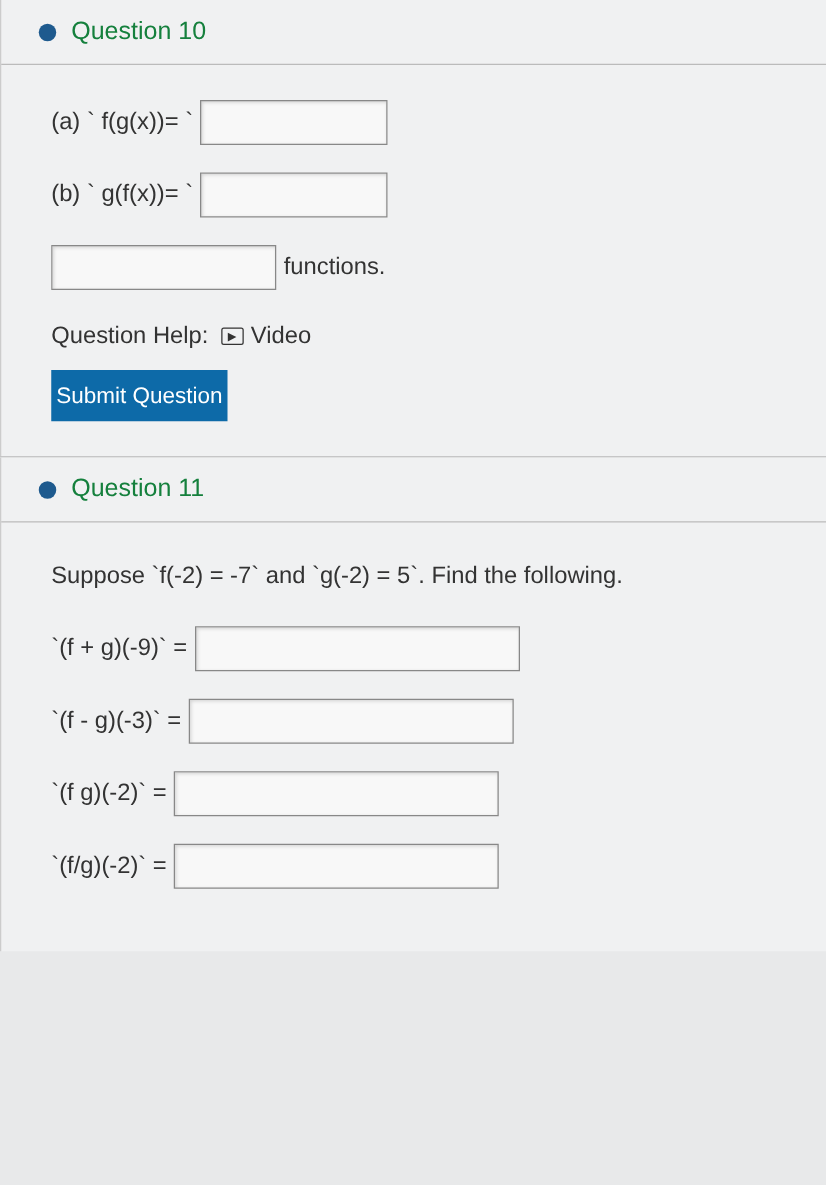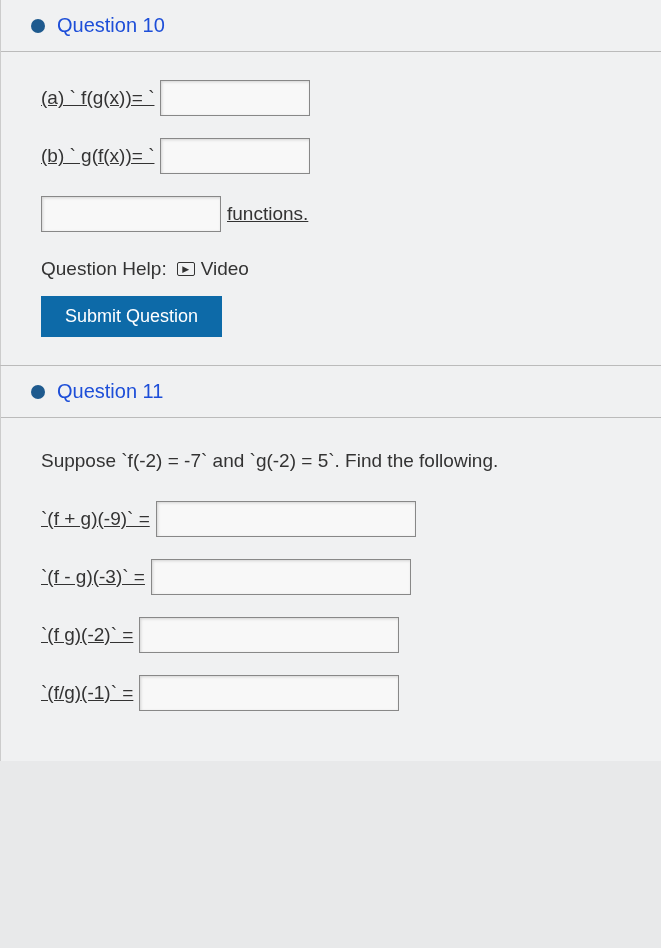--- a/index.html
+++ b/index.html
@@ -18,21 +18,21 @@
     .question-block {
       background: #f0f1f2;
       border-left: 1px solid #ccc;
     }
     .question-header {
       display: flex;
       align-items: center;
       padding: 14px 20px 14px 30px;
       border-bottom: 1px solid #bbb;
       font-size: 20px;
-      color: #1d4ed8;
+      color: #15803d;
     }
     .bullet {
       width: 14px;
       height: 14px;
       border-radius: 50%;
       background: #1e5a8e;
       margin-right: 12px;
       flex-shrink: 0;
     }
     .question-body {
@@ -43,21 +43,20 @@
     }
     .prompt-line {
       margin-bottom: 24px;
     }
     .part-line {
       display: flex;
       align-items: center;
       margin-bottom: 22px;
       flex-wrap: wrap;
       gap: 6px;
-      text-decoration: underline;
     }
     .answer-input {
       border: 1px solid #888;
       background: #f8f8f8;
       height: 36px;
       padding: 4px 8px;
       font-size: 17px;
       box-shadow: inset 1px 1px 3px rgba(0,0,0,0.15);
     }
     .input-sm { width: 150px; }
@@ -87,21 +86,21 @@
       height: 14px;
       border: 1.5px solid #333;
       border-radius: 2px;
       font-size: 9px;
       line-height: 1;
     }
     .submit-btn {
       background: #0d6aa8;
       color: #fff;
       border: none;
-      padding: 10px 24px;
+      padding: 10px 4px;
       font-size: 18px;
       cursor: pointer;
     }
     .divider {
       border-top: 1px solid #bbb;
     }
   </style>
 </head>
 <body>
 
@@ -158,17 +157,17 @@
       <span>`(f - g)(-3)` =</span>
       <input type="text" class="answer-input input-lg" style="">
     </div>
 
     <div class="part-line">
       <span>`(f g)(-2)` =</span>
       <input type="text" class="answer-input input-lg" style="">
     </div>
 
     <div class="part-line">
-      <span>`(f/g)(-1)` =</span>
+      <span>`(f/g)(-2)` =</span>
       <input type="text" class="answer-input input-lg" style="">
     </div>
   </div>
 </div>
 
 </body></html>

